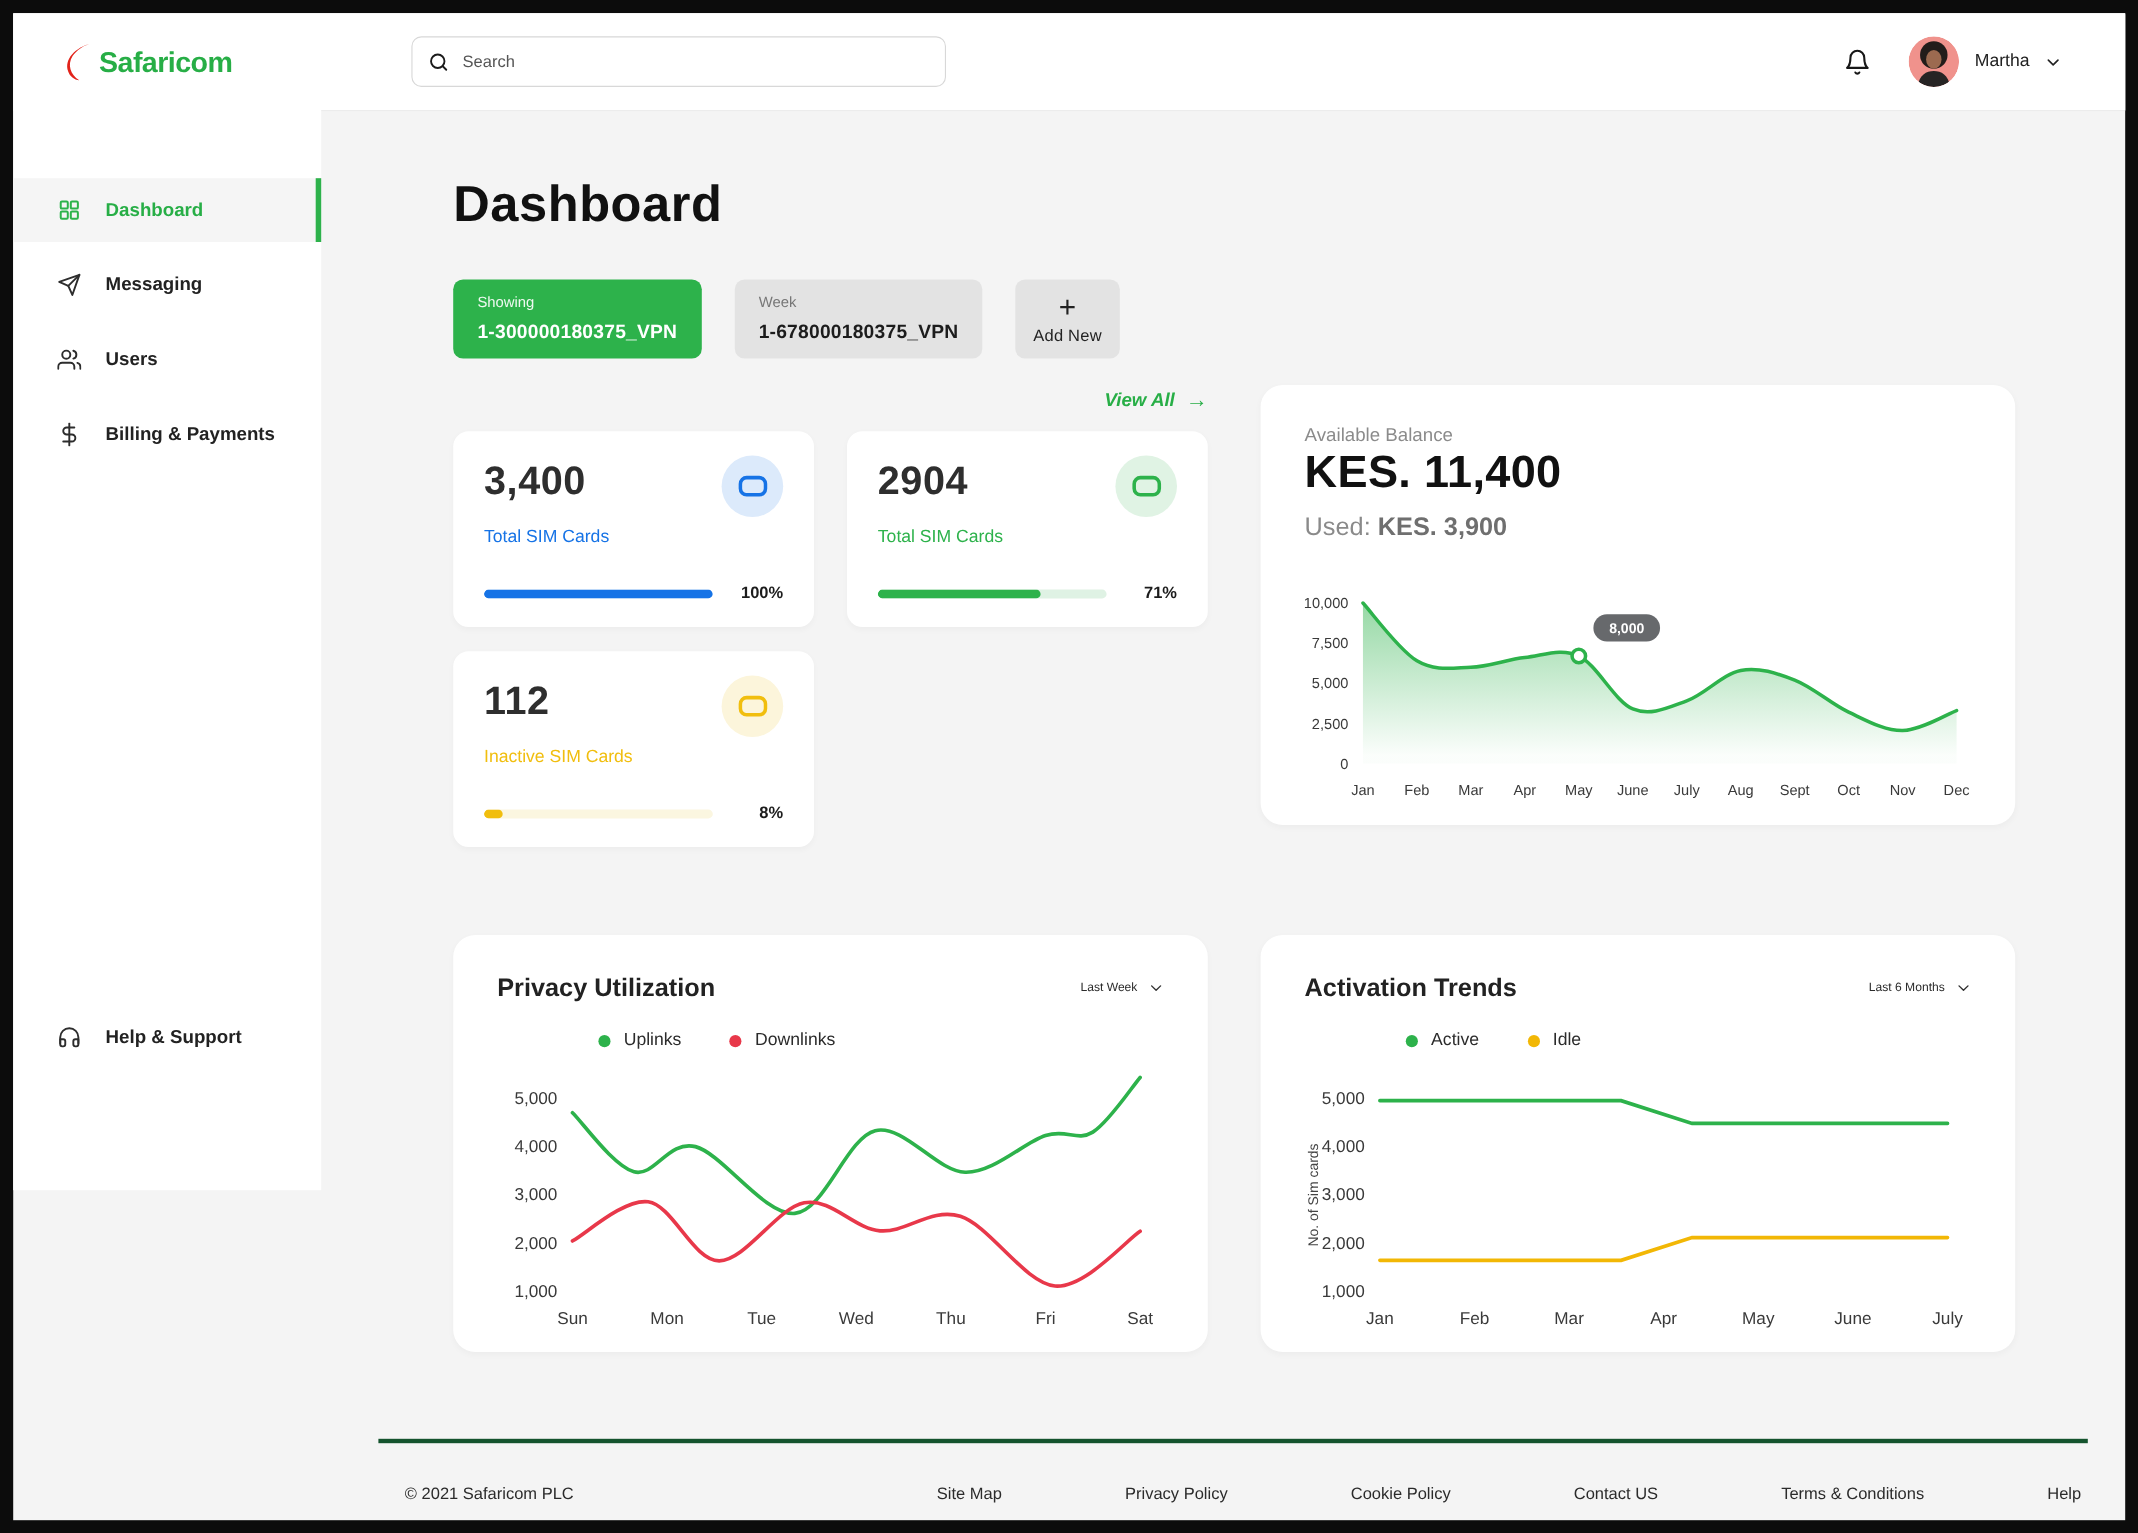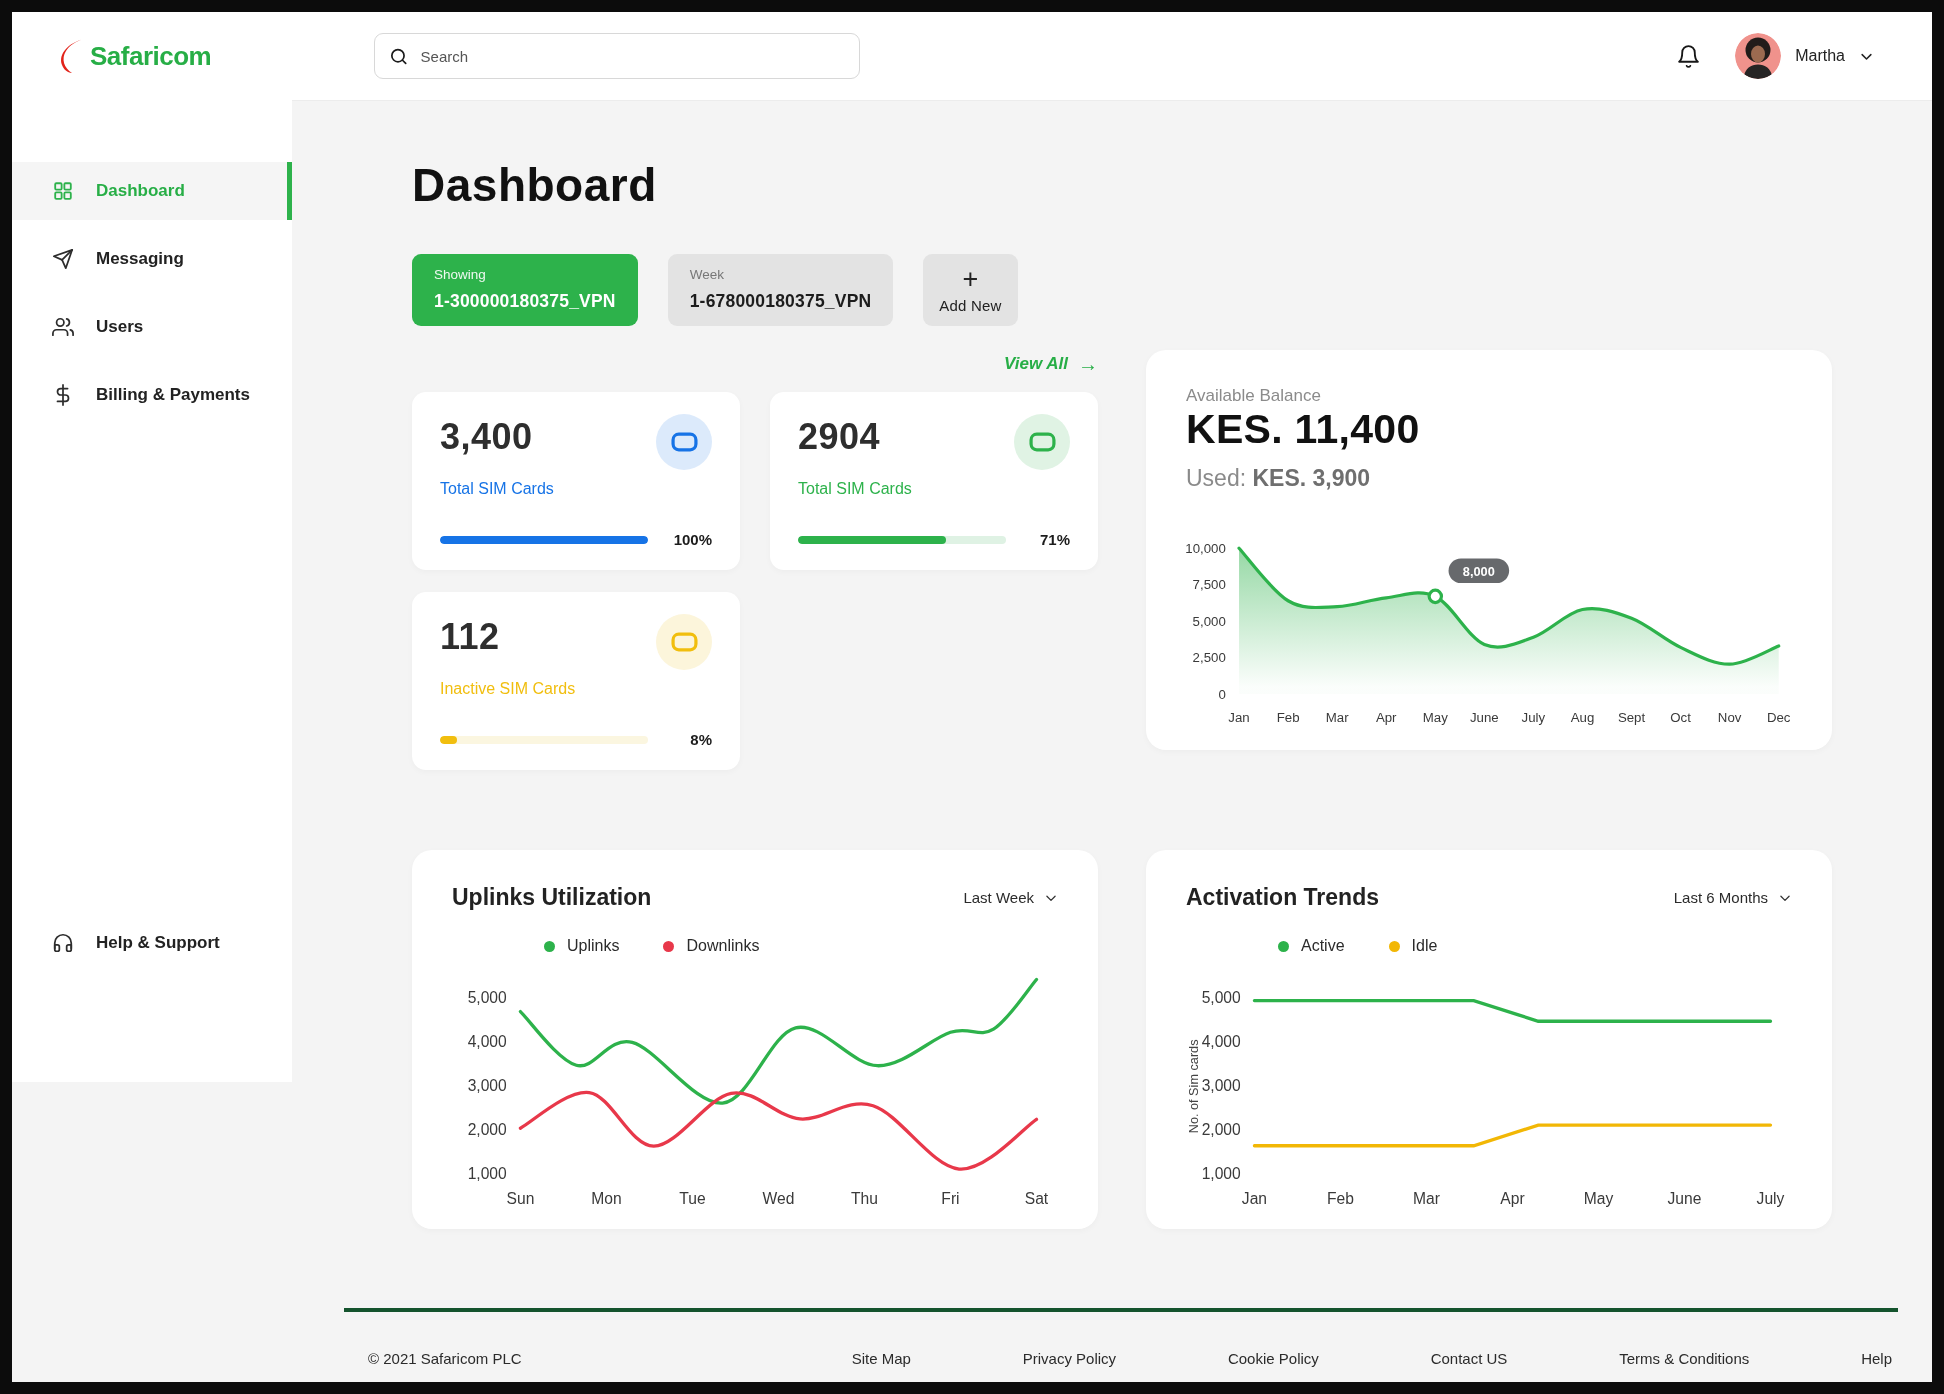--- a/index.html
+++ b/index.html
@@ -84,21 +84,21 @@
   .balance-used { font-size:23px; color:#8a8a8a; margin-top:12px; }
   .balance-used b { color:#6f6f6f; }
   .balance-chart-wrap { margin-top:auto; }
 
   
   .charts-row { display:grid; grid-template-columns:1fr 1fr; gap:48px; margin-top:80px; }
   .chart-card { background:#fff; border-radius:20px; height:379px; padding:34px 40px 10px 40px;
     box-shadow:0 2px 6px rgba(0,0,0,0.03); display:flex; flex-direction:column; }
   .chart-head { display:flex; justify-content:space-between; align-items:center; }
   .chart-title { font-size:23px; font-weight:bold; color:#222; }
-  .range-select { display:flex; align-items:center; gap:10px; font-size:15px; color:#2b2b2b; cursor:pointer; }
+  .range-select { display:flex; align-items:center; gap:10px; font-size:11px; color:#2b2b2b; cursor:pointer; }
   .legend { display:flex; gap:44px; margin:26px 0 0 92px; }
   .legend-item { display:flex; align-items:center; gap:12px; font-size:16px; color:#2b2b2b; }
   .dot { width:11px; height:11px; border-radius:50%; flex:none; }
   .chart-body { flex:1; display:flex; align-items:flex-end; }
   svg.chart { width:100%; height:auto; display:block; }
   svg.chart text.tick { font-size:16px; fill:#3a3a3a; font-family:"Liberation Sans",sans-serif; }
   svg.chart text.ylab { font-size:13px; fill:#444; font-family:"Liberation Sans",sans-serif; }
   svg.chart text.pill { font-size:13.5px; fill:#fff; font-weight:bold; font-family:"Liberation Sans",sans-serif; }
   svg#balance-chart text.tick { font-size:14px; }
 
@@ -339,21 +339,21 @@
                   <rect x="277.27272727272725" y="24.819999999999993" width="64" height="26" rx="13" fill="#67696c"></rect>
                   <text x="309.27272727272725" y="42.81999999999999" text-anchor="middle" class="pill">8,000</text>
                 </svg>
             </div>
           </div>
         </div>
 
         <div class="charts-row">
           <section class="chart-card">
             <div class="chart-head">
-              <h2 class="chart-title">Uplinks Utilization</h2>
+              <h2 class="chart-title">Privacy Utilization</h2>
               <div class="range-select">
                 <span>Last Week</span>
                 <svg width="14" height="14" viewBox="0 0 24 24" fill="none" stroke="#333" stroke-width="2.2" stroke-linecap="round" stroke-linejoin="round">
                   <polyline points="5 9 12 16 19 9"></polyline>
                 </svg>
               </div>
             </div>
             <div class="legend">
               <span class="legend-item">
                 <span class="dot" style="background: rgb(45, 178, 75);"></span>

